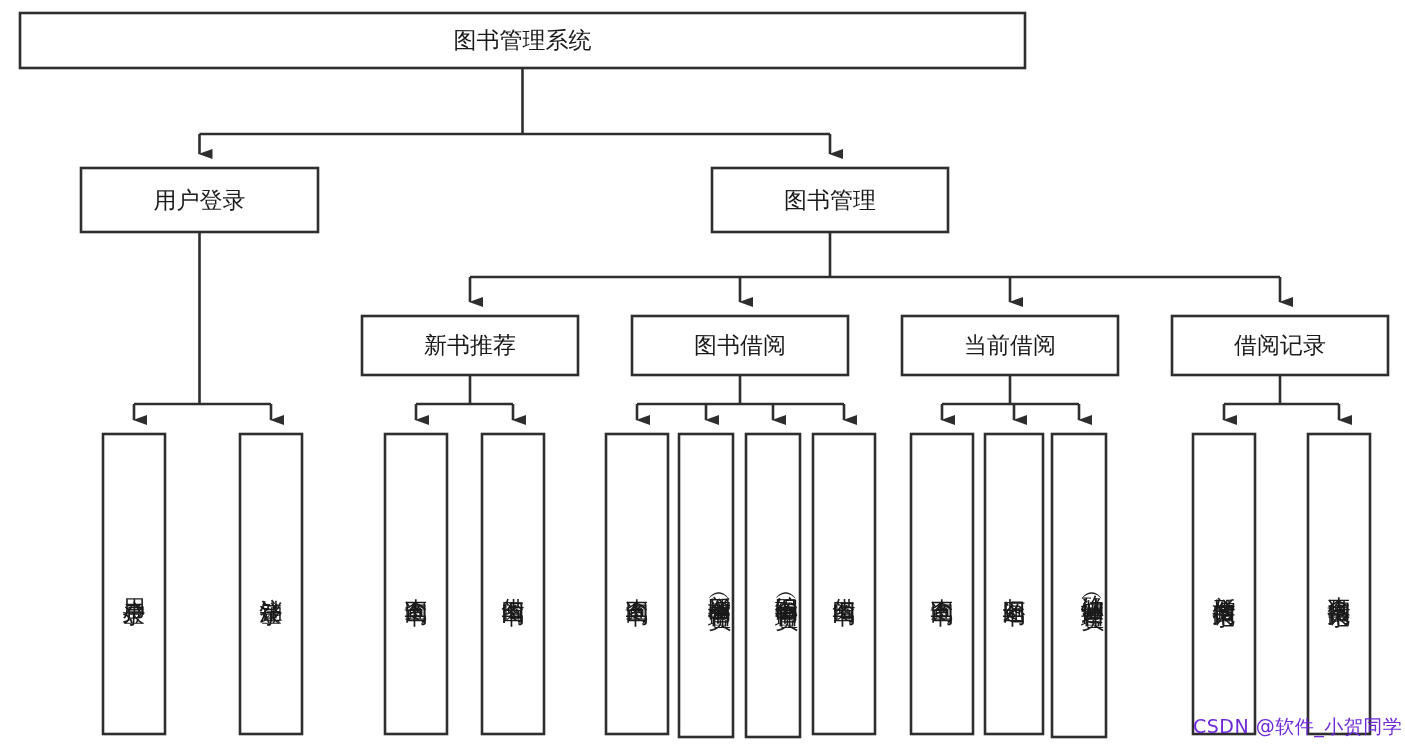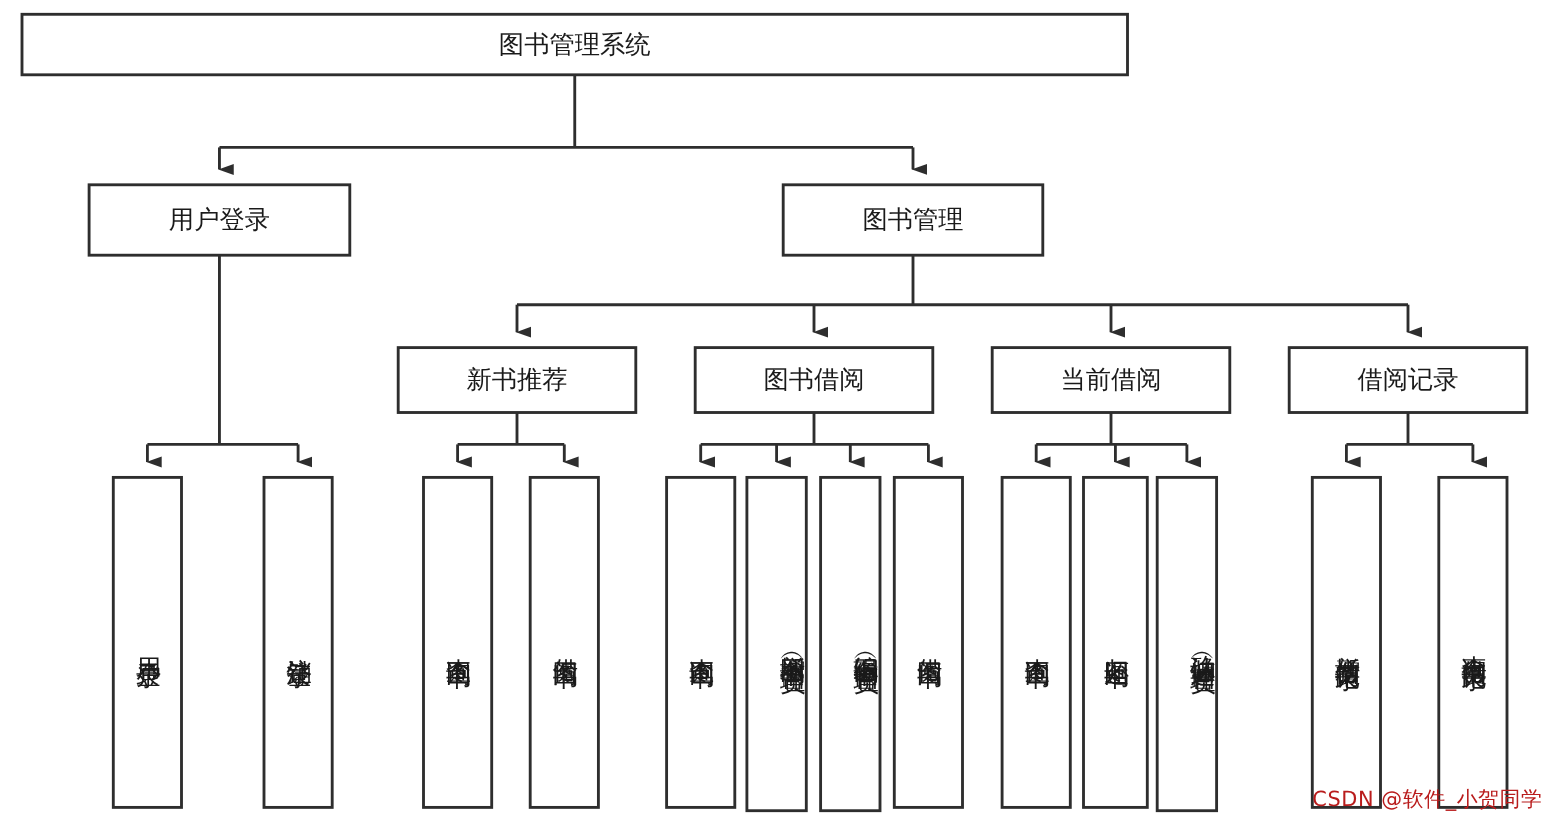--- a/index.html
+++ b/index.html
@@ -58,21 +58,21 @@
     color: #1a1a1a;
     letter-spacing: 2px;
     white-space: nowrap;
     text-align: center;
     pointer-events: none;
   }
   .watermark {
     position: absolute;
     font-family: "DejaVu Sans", "Liberation Sans", sans-serif;
     font-size: 19px;
-    color: #b91c1c;
+    color: #6d28d9;
     white-space: nowrap;
     letter-spacing: 0.5px;
   }
 </style>
 </head>
 <body>
 
 <div id="diagram-root">
 
   <svg id="tree-svg" viewBox="0 0 1405 747">

